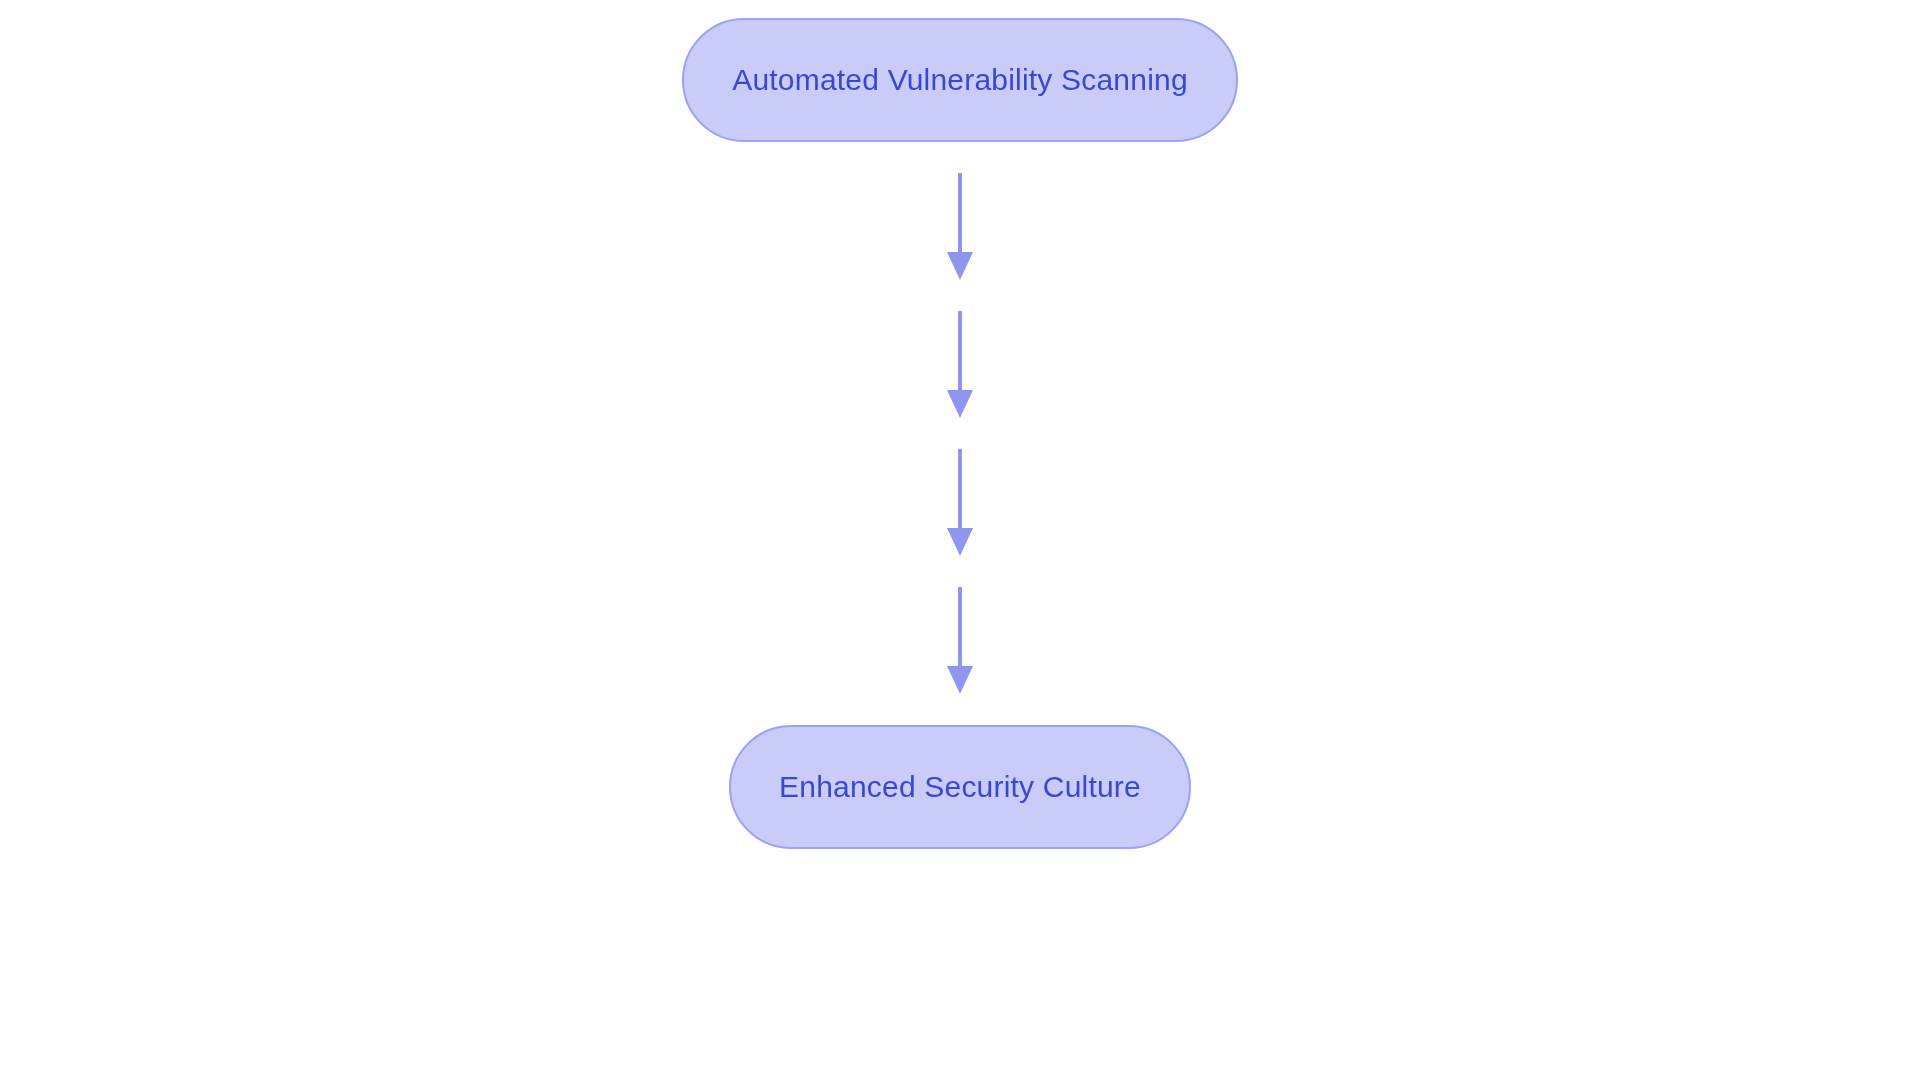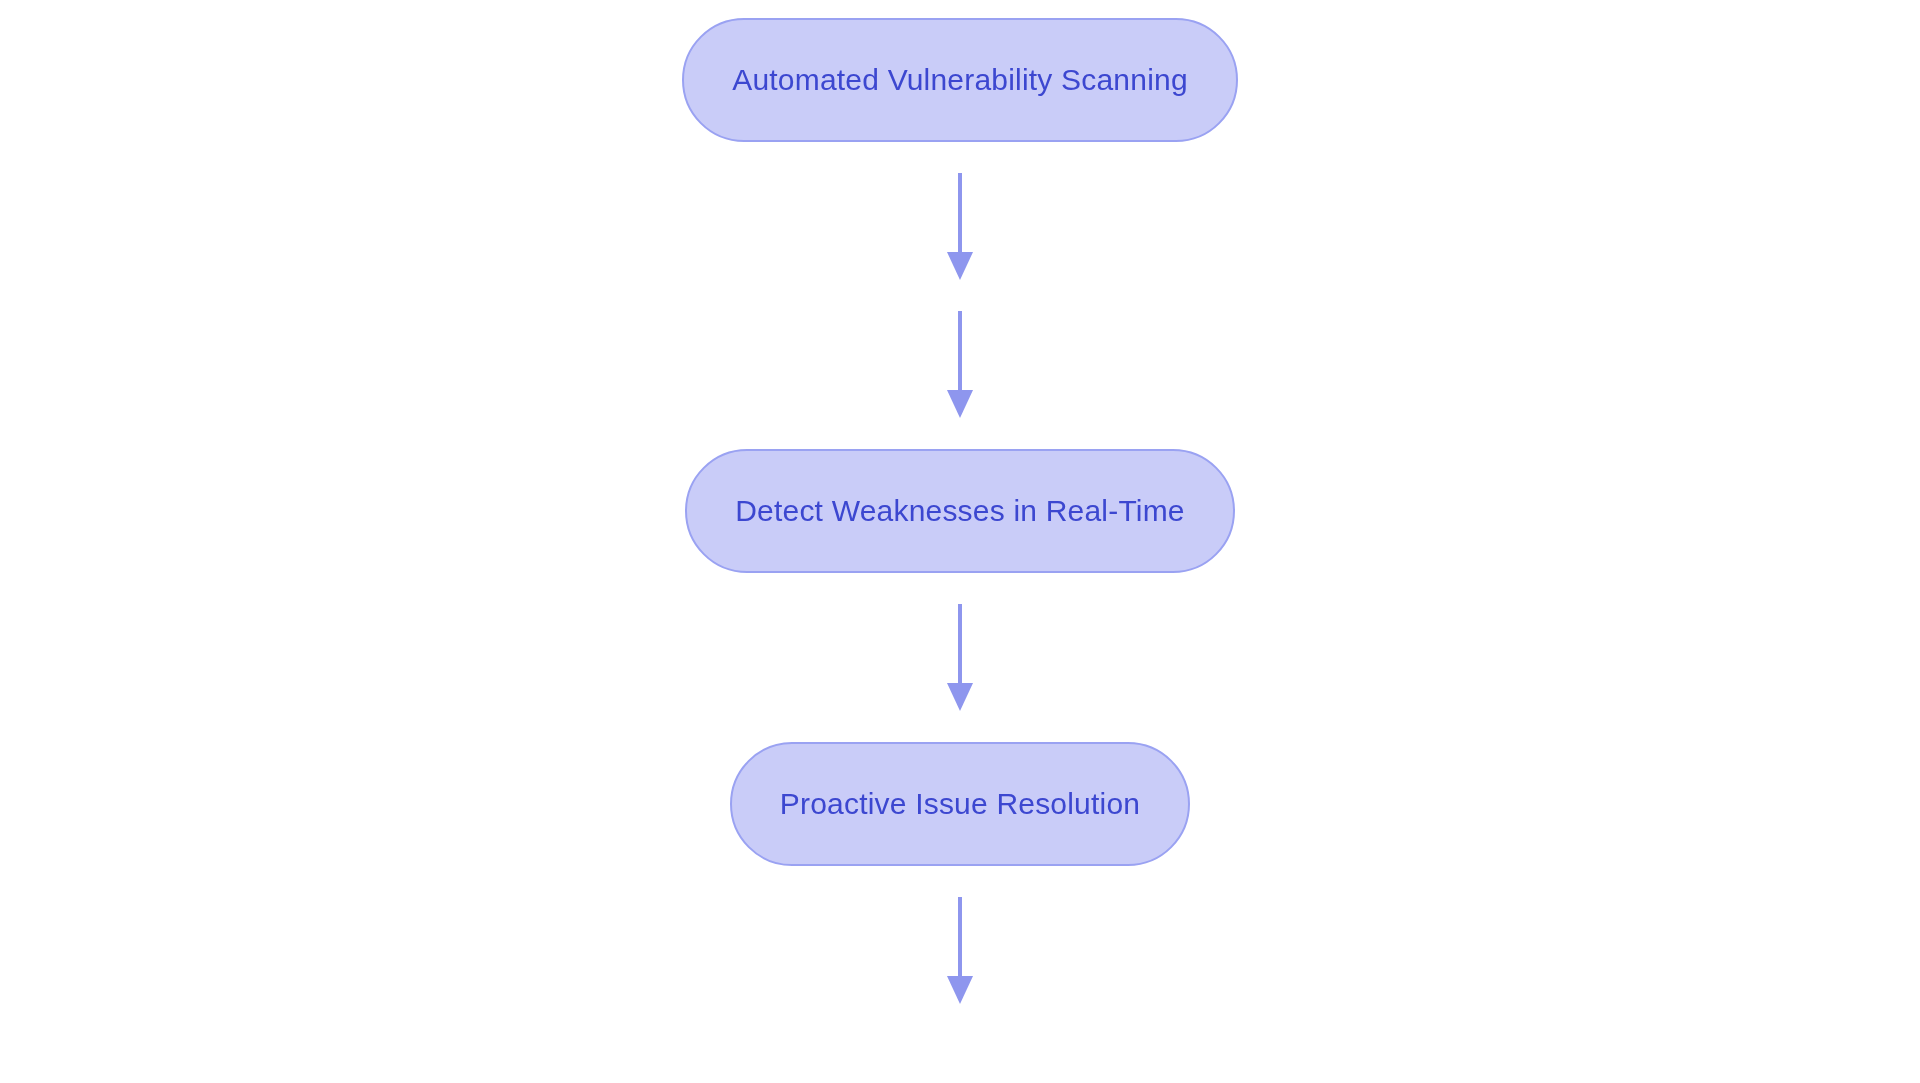--- a/index.html
+++ b/index.html
@@ -64,32 +64,31 @@
   </div>
 
 
   <div class="connector">
     <svg viewBox="0 0 30 107">
       <line x1="15" y1="0" x2="15" y2="82" stroke="var(--arrow)" stroke-width="4"></line>
       <polygon points="2,79 28,79 15,107" fill="var(--arrow)"></polygon>
     </svg>
   </div>
 
-  <div class="flow-node">Detect Weaknesses in Real-Time</div>
-
-  <div class="connector">
-    <svg viewBox="0 0 30 107">
-      <line x1="15" y1="0" x2="15" y2="82" stroke="var(--arrow)" stroke-width="4"></line>
-      <polygon points="2,79 28,79 15,107" fill="var(--arrow)"></polygon>
-    </svg>
-  </div>
-
-  <div class="flow-node">Proactive Issue Resolution</div>
 
   <div class="connector">
     <svg viewBox="0 0 30 107">
       <line x1="15" y1="0" x2="15" y2="82" stroke="var(--arrow)" stroke-width="4"></line>
       <polygon points="2,79 28,79 15,107" fill="var(--arrow)"></polygon>
     </svg>
   </div>
 
 
+  <div class="connector">
+    <svg viewBox="0 0 30 107">
+      <line x1="15" y1="0" x2="15" y2="82" stroke="var(--arrow)" stroke-width="4"></line>
+      <polygon points="2,79 28,79 15,107" fill="var(--arrow)"></polygon>
+    </svg>
+  </div>
+
+  <div class="flow-node">Enhanced Security Culture</div>
+
 </div>
 
 </body></html>

